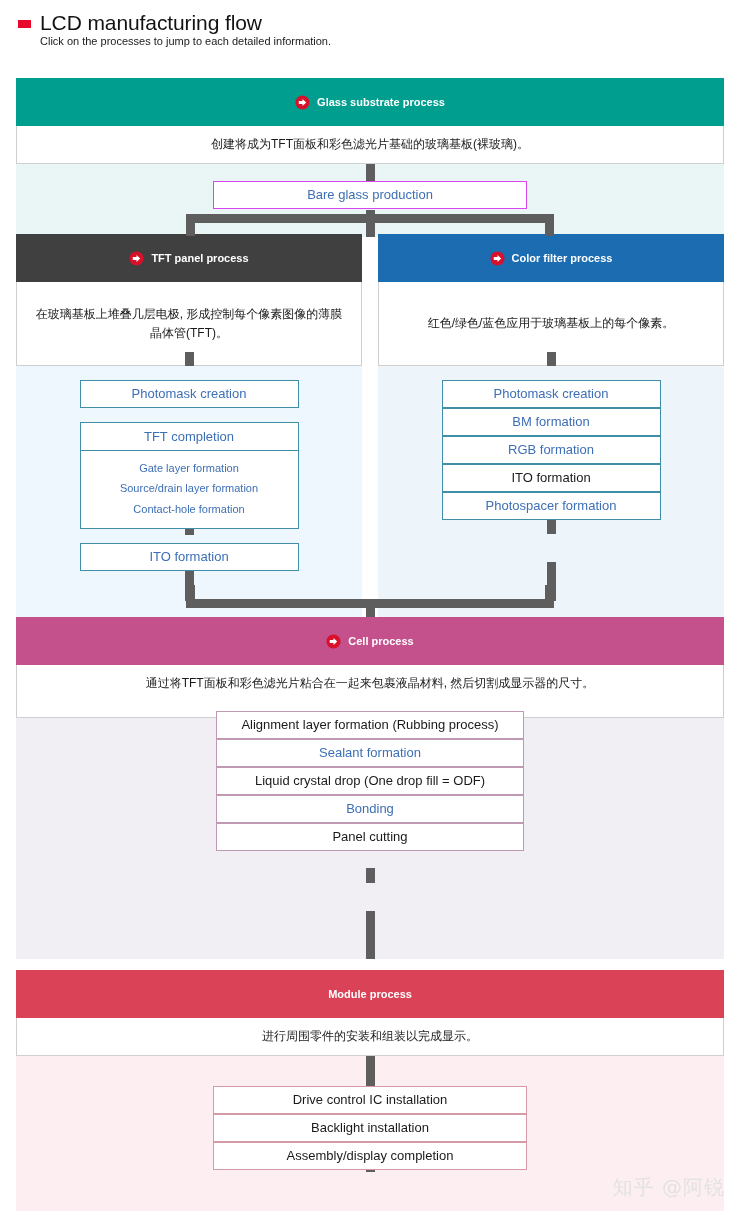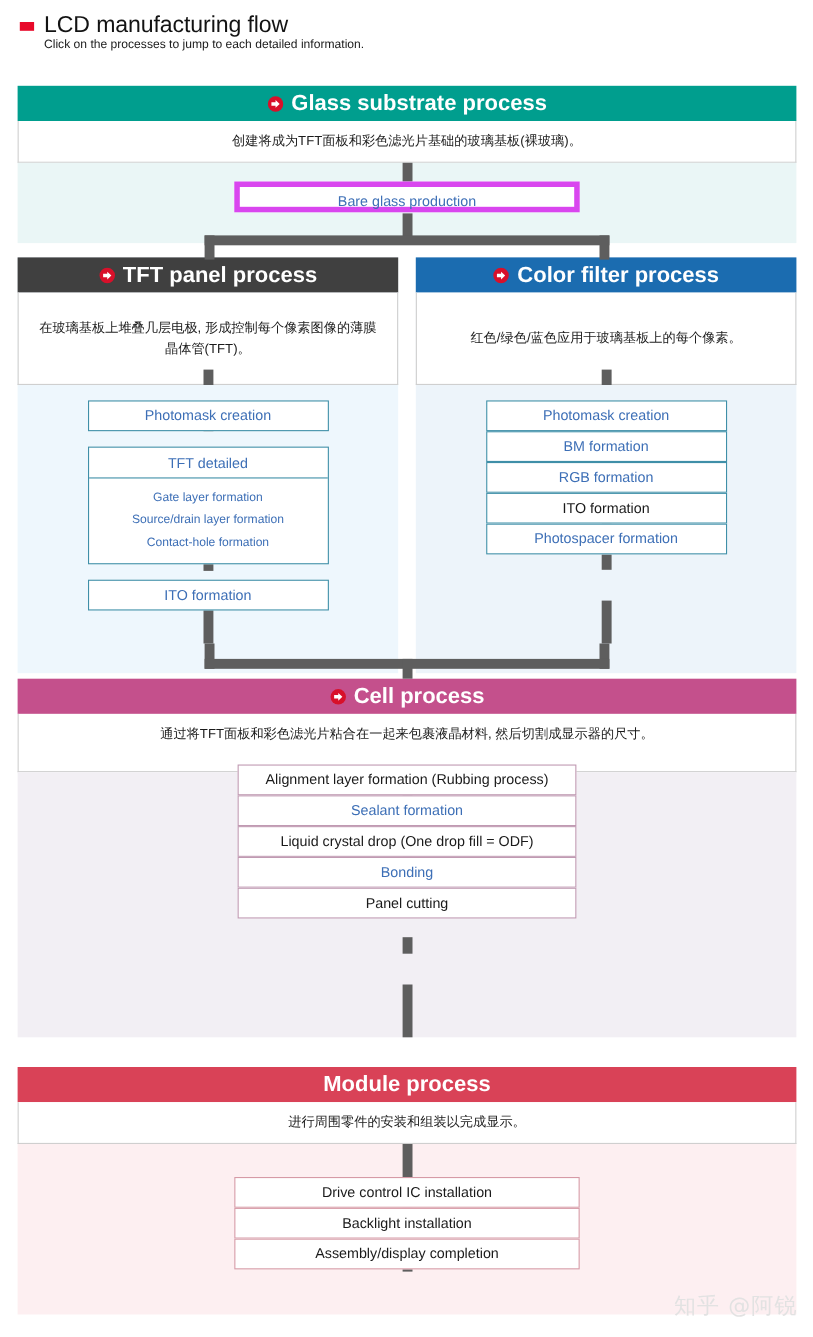--- a/index.html
+++ b/index.html
@@ -27,22 +27,22 @@
     font-size: 21px; color: #131313; letter-spacing: -0.1px;
     font-weight: 400; line-height: 1.05;
   }
   .page-sub {
     font-size: 11px; color: #1a1a1a; margin: 1px 0 0 22px; line-height: 1.2;
   }
 
   
   .section { position: absolute; left: 16px; width: 708px; }
   .sec-head {
-    height: 32px; display: flex; align-items: center; justify-content: center;
-    color: #ffffff; font-size: 20px; font-weight: bold; gap: 7px;
+    height: 48px; display: flex; align-items: center; justify-content: center;
+    color: #ffffff; font-size: 11px; font-weight: bold; gap: 7px;
   }
   .arrow-icon { width: 15px; height: 15px; flex: 0 0 auto; display: block; }
   .sec-desc {
     background: #ffffff; border: 1px solid #cfcfcf; border-top: none;
     font-size: 12px; color: #1a1a1a; text-align: center;
     padding: 9px 16px; line-height: 1.55;
   }
   .sec-body { position: relative; }
 
   
@@ -57,21 +57,21 @@
   .node.plain { color: #1a1a1a; }
 
   
   .vbar { position: absolute; width: 9px; background: #5e5e5e; left: 50%; margin-left: -4.5px; z-index: 1; }
   .hbar { position: absolute; height: 9px; background: #5e5e5e; z-index: 1; }
 
   
   #sec-glass { top: 78px; }
   #sec-glass .sec-head { background: #009e8e; }
   #sec-glass .sec-body { background: #eaf6f6; height: 73px; }
-  #sec-glass .node { width: 314px; border: 5px solid #d946ef; top: 17px; }
+  #sec-glass .node { width: 314px; border: 1px solid #d946ef; top: 17px; }
 
   
   #sec-branch { top: 234px; height: 354px; }
   .col { position: absolute; top: 0; width: 346px; }
   #col-tft  { left: 0;   background: #eef7fd; }
   #col-cf   { left: 362px; background: #edf4fa; }
   #col-tft .sec-head { background: #404040; }
   #col-cf  .sec-head { background: #1b6cb0; }
   .col .sec-desc { min-height: 84px; display: flex; align-items: center; justify-content: center; }
   .col .sec-desc span { display: block; }
@@ -159,21 +159,21 @@
       </div>
       <div class="sec-desc">
         <span>在玻璃基板上堆叠几层电极, 形成控制每个像素图像的薄膜晶体管(TFT)。</span>
       </div>
       <div class="sec-body">
         <div class="vbar" style="top:-14px;height:14px;"></div>
         <div class="node link">Photomask creation</div>
         <div class="vbar" style="top:28px;height:14px;"></div>
 
         <div class="tft-group">
-          <div class="tft-group-title">TFT detailed</div>
+          <div class="tft-group-title">TFT completion</div>
           <div class="tft-group-list">
             <div class="tft-sub">Gate layer formation</div>
             <div class="tft-sub">Source/drain layer formation</div>
             <div class="tft-sub">Contact-hole formation</div>
           </div>
         </div>
 
         <div class="vbar" style="top:155px;height:14px;"></div>
         <div class="node link" style="margin-top:14px;">ITO formation</div>
         <div class="vbar" style="top:197px;height:38px;"></div>

